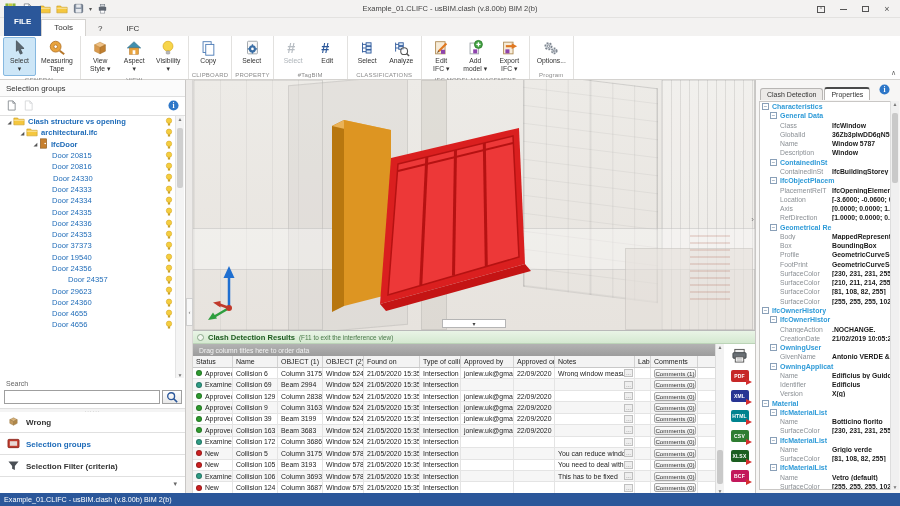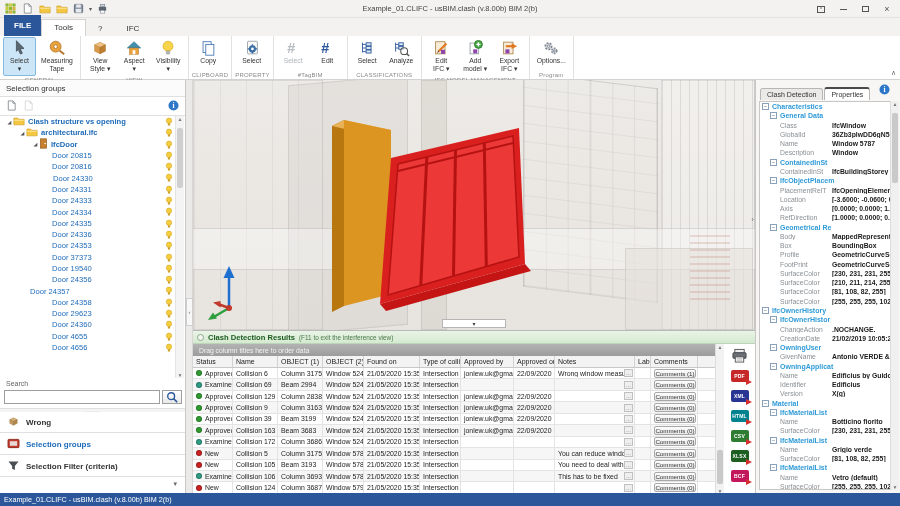--- a/index.html
+++ b/index.html
@@ -13,21 +13,21 @@
   #win-title{position:absolute;left:0;right:0;text-align:center;font-size:7.5px;color:#444;pointer-events:none;}
   #win-controls{position:absolute;right:2px;top:0;height:18px;display:flex;align-items:center;gap:0;}
   .wc{width:22px;height:16px;display:flex;align-items:center;justify-content:center;color:#555;font-size:9px;}
   .wc .sq{width:7px;height:6px;border:1px solid #555;}
   .wc .bar{width:7px;height:1px;background:#555;}
   .wc .rbox{width:8px;height:7px;border:1px solid #555;display:flex;align-items:center;justify-content:center;font-size:5px;color:#555;}
 
   
   #tabrow{position:absolute;left:0;top:18px;width:900px;height:18px;background:#f3f2f1;display:flex;align-items:flex-end;}
   .rtab{font-size:8px;padding:3px 12px 3px 12px;color:#333;}
-  .rtab.file{background:#2b579a;color:#fff;font-weight:bold;margin-left:4px;padding:3px 10px;height:21px;display:flex;align-items:center;}
+  .rtab.file{background:#2b579a;color:#fff;font-weight:bold;margin-left:4px;padding:3px 10px;height:30px;display:flex;align-items:center;}
   .rtab.active{background:#fff;border:1px solid #d4d2cf;border-bottom:none;height:17px;}
 
   
   #ribbon{position:absolute;left:0;top:36px;width:900px;height:44px;background:#fff;border-bottom:1px solid #d4d2cf;display:flex;}
   .rgroup{display:flex;flex-direction:column;border-right:1px solid #e2e1df;padding:1px 3px 0 3px;position:relative;}
   .rbuttons{display:flex;flex:1;align-items:flex-start;gap:1px;}
   .rbtn{display:flex;flex-direction:column;align-items:center;min-width:33px;padding:1px 3px;border:1px solid transparent;border-radius:2px;}
   .rbtn.sel{background:#cde6f7;border-color:#86b8e0;}
   .rbtn .ric{height:18px;display:flex;align-items:center;justify-content:center;}
   .rbtn .rlb{font-size:6.8px;color:#333;text-align:center;line-height:1.25;white-space:pre;}
@@ -494,28 +494,20 @@
       <div class="trow" style="padding-left: 46px;">
         <span class="exp"></span>
         <span class="tlbl">Door 24330</span>
         <span class="bulb"><svg viewBox="0 0 10 12" width="8" height="10">
             <circle cx="5" cy="4.4" r="3.4" fill="#f5ce3e" stroke="#cf9d1d" stroke-width=".6"></circle>
             <rect x="3.6" y="7.6" width="2.8" height="2.8" fill="#c9a227"></rect>
           </svg></span>
       </div>
       <div class="trow" style="padding-left: 45px;">
         <span class="exp"></span>
-        <span class="tlbl">Door 24331</span>
-        <span class="bulb"><svg viewBox="0 0 10 12" width="8" height="10">
-            <circle cx="5" cy="4.4" r="3.4" fill="#f5ce3e" stroke="#cf9d1d" stroke-width=".6"></circle>
-            <rect x="3.6" y="7.6" width="2.8" height="2.8" fill="#c9a227"></rect>
-          </svg></span>
-      </div>
-      <div class="trow" style="padding-left: 45px;">
-        <span class="exp"></span>
         <span class="tlbl">Door 24333</span>
         <span class="bulb"><svg viewBox="0 0 10 12" width="8" height="10">
             <circle cx="5" cy="4.4" r="3.4" fill="#f5ce3e" stroke="#cf9d1d" stroke-width=".6"></circle>
             <rect x="3.6" y="7.6" width="2.8" height="2.8" fill="#c9a227"></rect>
           </svg></span>
       </div>
       <div class="trow" style="padding-left: 45px;">
         <span class="exp"></span>
         <span class="tlbl">Door 24334</span>
         <span class="bulb"><svg viewBox="0 0 10 12" width="8" height="10">
@@ -564,31 +556,23 @@
           </svg></span>
       </div>
       <div class="trow" style="padding-left: 45px;">
         <span class="exp"></span>
         <span class="tlbl">Door 24356</span>
         <span class="bulb"><svg viewBox="0 0 10 12" width="8" height="10">
             <circle cx="5" cy="4.4" r="3.4" fill="#f5ce3e" stroke="#cf9d1d" stroke-width=".6"></circle>
             <rect x="3.6" y="7.6" width="2.8" height="2.8" fill="#c9a227"></rect>
           </svg></span>
       </div>
-      <div class="trow" style="padding-left: 23px; text-align: right;">
+      <div class="trow" style="padding-left: 61px; text-align: right;">
         <span class="exp"></span>
         <span class="tlbl">Door 24357</span>
-        <span class="bulb"><svg viewBox="0 0 10 12" width="8" height="10">
-            <circle cx="5" cy="4.4" r="3.4" fill="#f5ce3e" stroke="#cf9d1d" stroke-width=".6"></circle>
-            <rect x="3.6" y="7.6" width="2.8" height="2.8" fill="#c9a227"></rect>
-          </svg></span>
-      </div>
-      <div class="trow" style="padding-left: 45px;">
-        <span class="exp"></span>
-        <span class="tlbl">Door 24358</span>
         <span class="bulb"><svg viewBox="0 0 10 12" width="8" height="10">
             <circle cx="5" cy="4.4" r="3.4" fill="#f5ce3e" stroke="#cf9d1d" stroke-width=".6"></circle>
             <rect x="3.6" y="7.6" width="2.8" height="2.8" fill="#c9a227"></rect>
           </svg></span>
       </div>
       <div class="trow" style="padding-left: 45px;">
         <span class="exp"></span>
         <span class="tlbl">Door 29623</span>
         <span class="bulb"><svg viewBox="0 0 10 12" width="8" height="10">
             <circle cx="5" cy="4.4" r="3.4" fill="#f5ce3e" stroke="#cf9d1d" stroke-width=".6"></circle>

